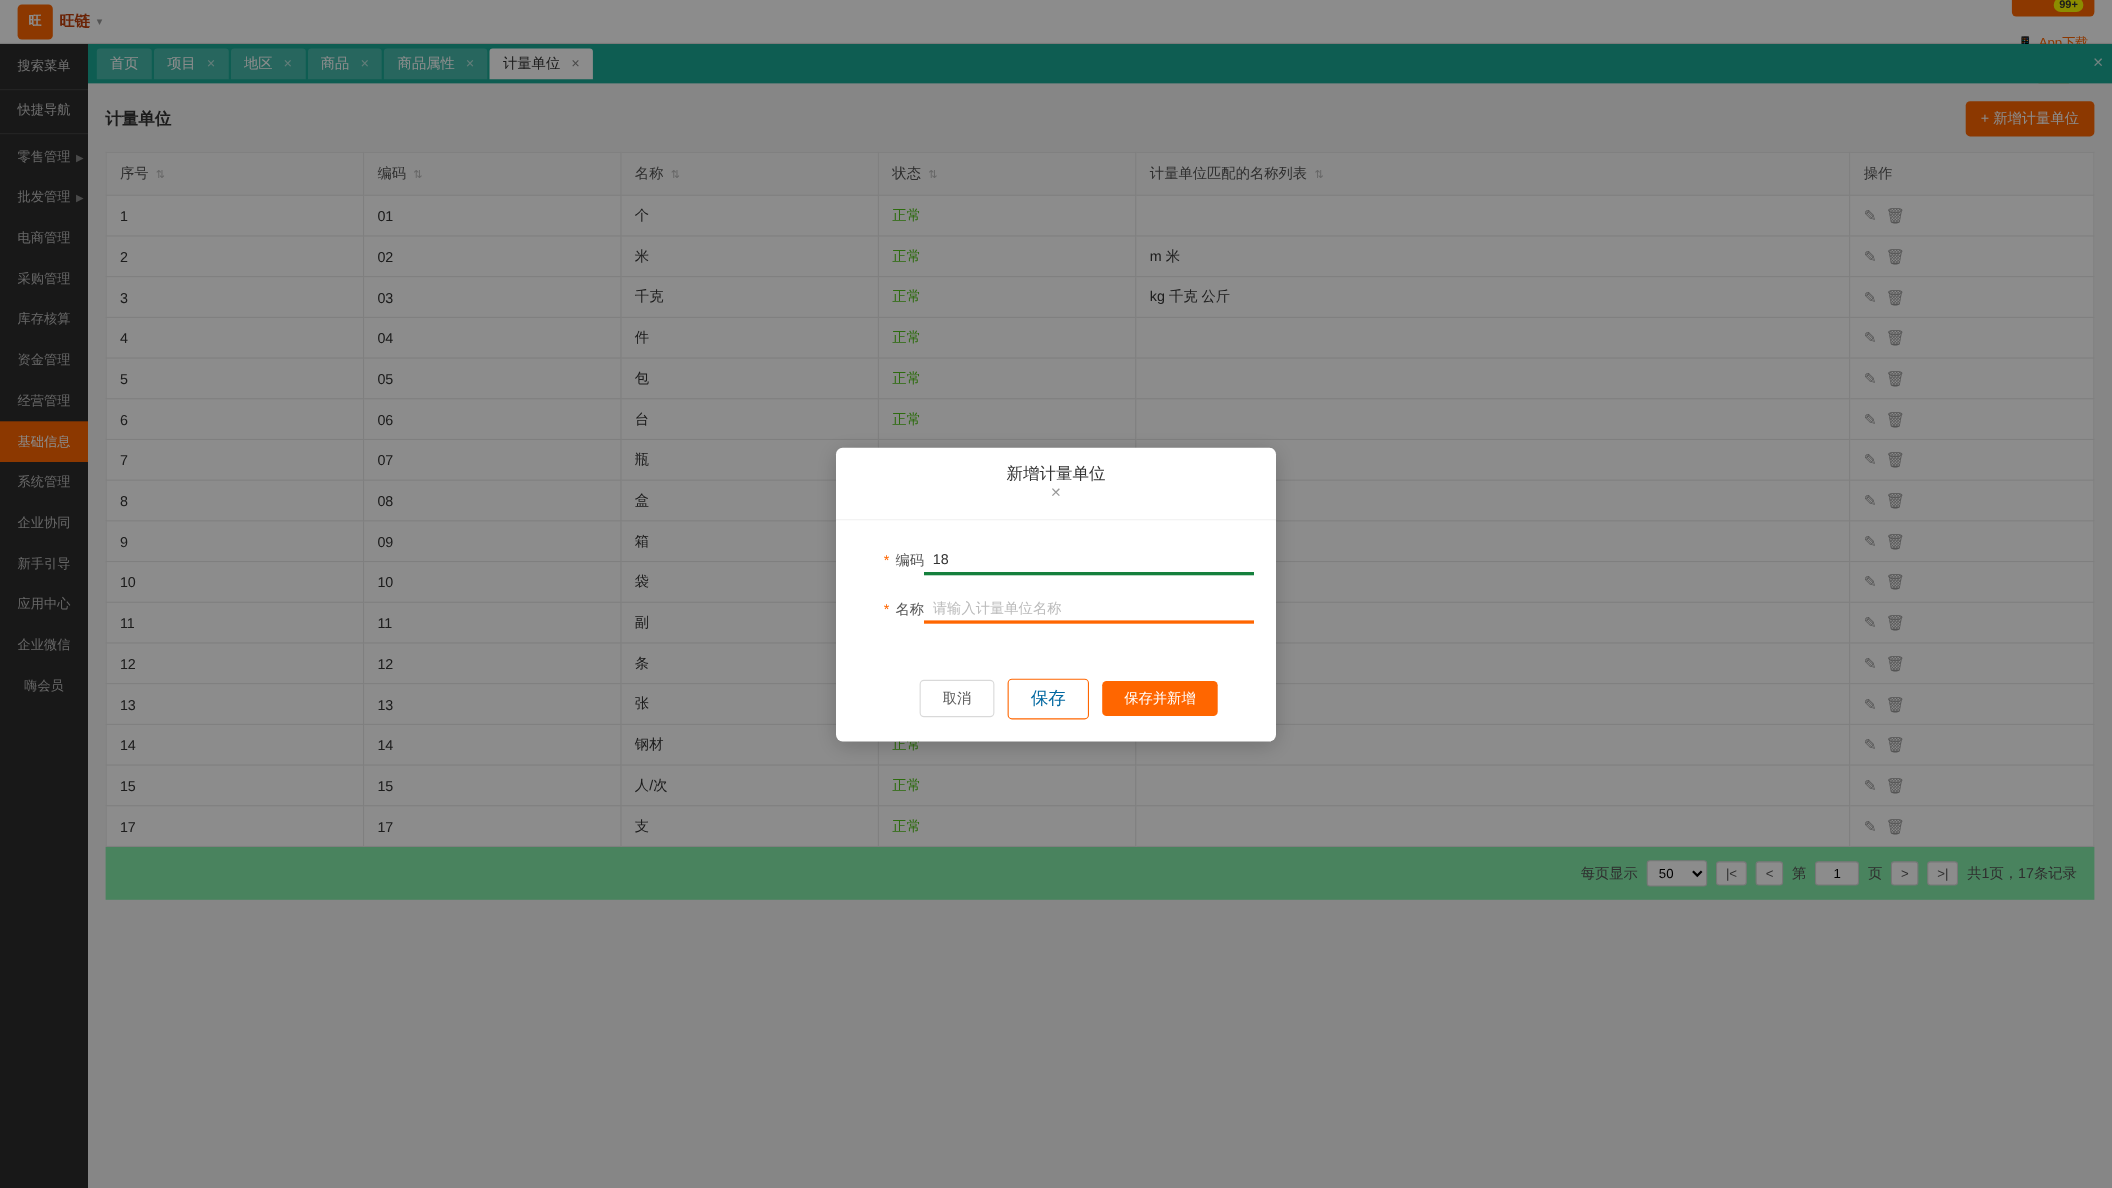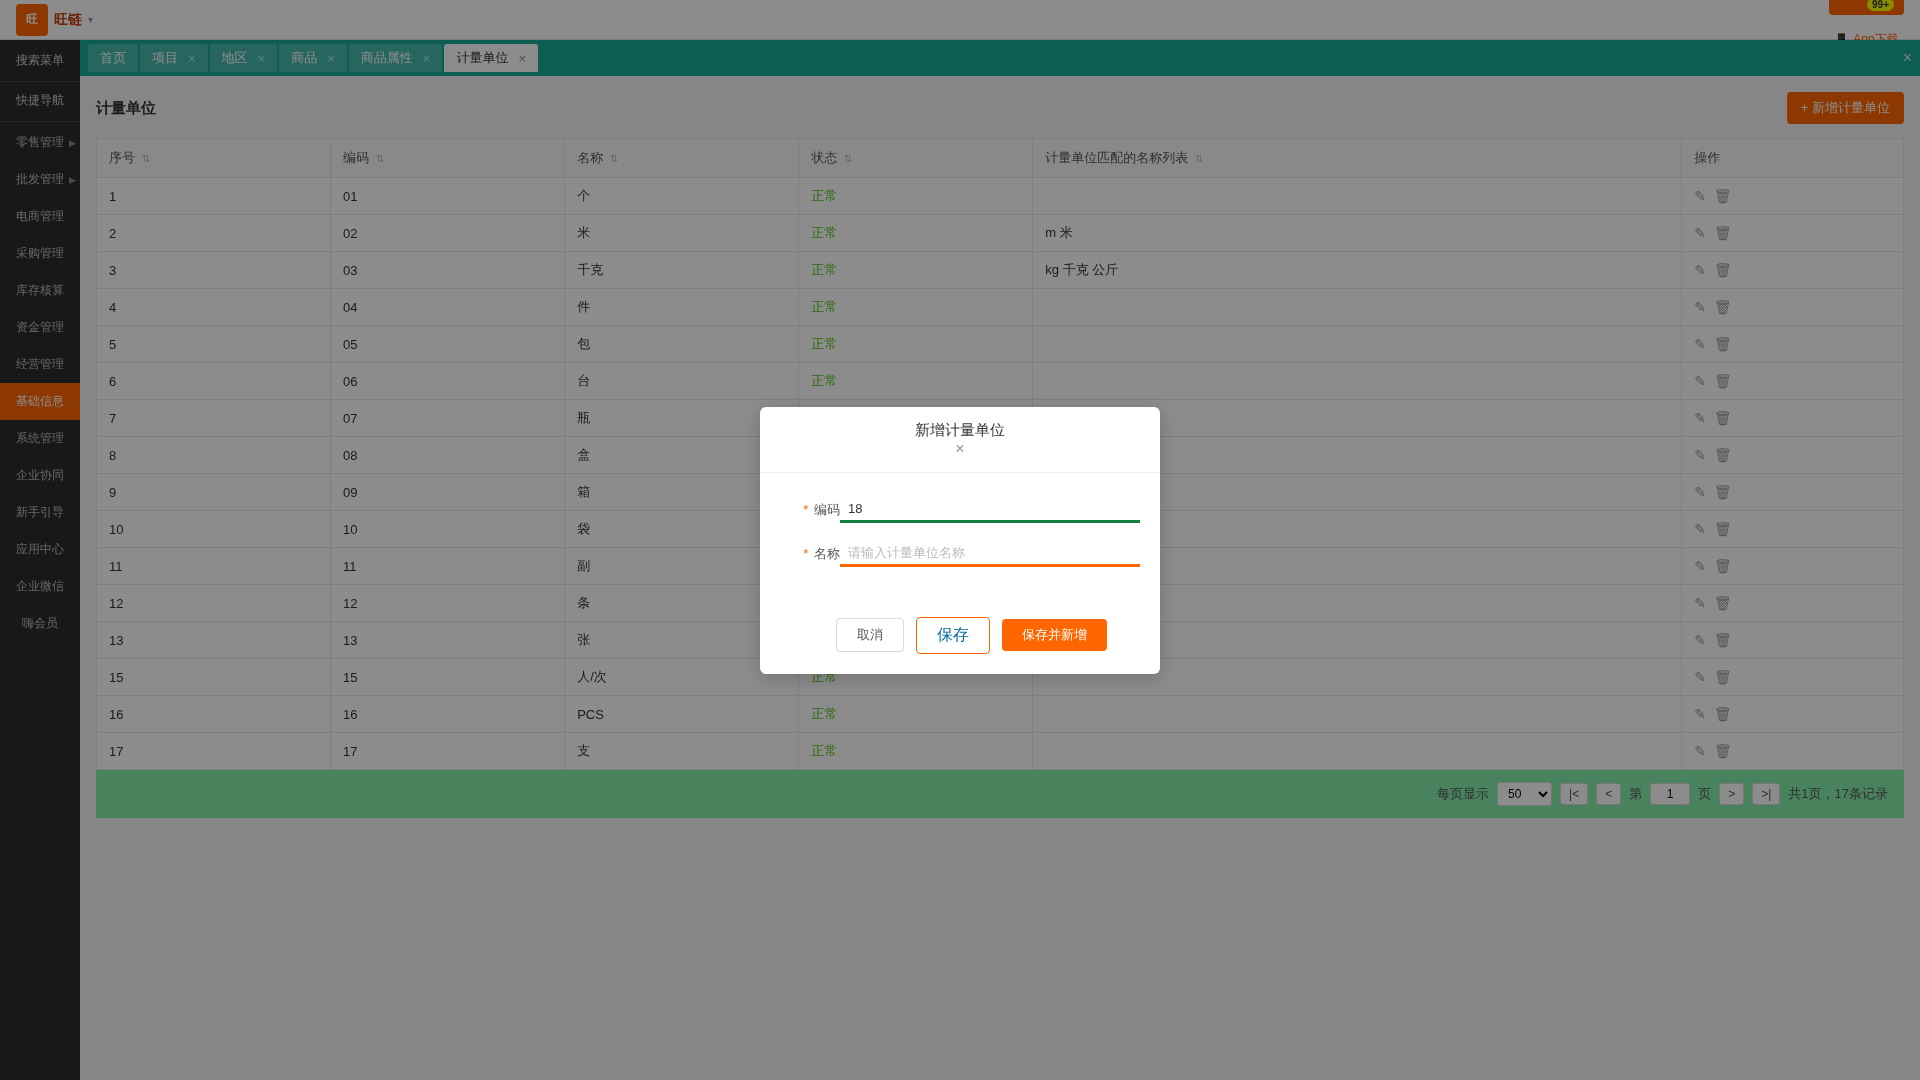--- a/index.html
+++ b/index.html
@@ -29,21 +29,21 @@
     .sidebar-item { padding: 10px 6px; color: #bbb; font-size: 12px; text-align: center; cursor: pointer; display: flex; flex-direction: column; align-items: center; gap: 2px; position: relative; }
     .sidebar-item.active { background: #f60; color: #fff; }
     .sidebar-item .arrow { position: absolute; right: 4px; top: 50%; transform: translateY(-50%); font-size: 9px; color: #888; }
     .sidebar-divider { height: 1px; background: #444; margin: 2px 0; }
 
     
     .content-area { flex: 1; display: flex; flex-direction: column; overflow: hidden; }
 
     
     .tab-bar { height: 36px; background: #1aaa96; display: flex; align-items: center; padding: 0 8px; gap: 2px; }
-    .tab-item { display: flex; align-items: center; gap: 6px; padding: 0 12px; height: 28px; background: rgba(255,255,255,0.2); color: #fff; border-radius: 3px 3px 0 0; cursor: pointer; font-size: 13px; white-space: nowrap; }
+    .tab-item { display: flex; align-items: center; gap: 6px; padding: 0 12px; height: 28px; background: rgba(255,255,255,0.2); color: #fff; border-radius: 3px 3px 0 0; cursor: pointer; font-size: 13px; white-space: nowrap; font-family: Liberation Mono, monospace; }
     .tab-item.active { background: #fff; color: #333; }
     .tab-close-btn { margin-left: 4px; cursor: pointer; opacity: 0.6; }
     .global-close { margin-left: auto; color: #fff; cursor: pointer; font-size: 16px; opacity: 0.8; }
 
     
     .page-content { flex: 1; padding: 16px; overflow-y: auto; background: #f5f5f5; position: relative; }
     .page-header { display: flex; align-items: center; justify-content: space-between; margin-bottom: 14px; }
     .page-title { font-size: 15px; font-weight: bold; color: #333; }
     .add-btn { background: #f60; color: #fff; border: none; border-radius: 4px; padding: 7px 14px; cursor: pointer; font-size: 13px; }
 
@@ -368,36 +368,36 @@
       <td><span class="status-normal">正常</span></td>
       <td></td>
       <td>
         <div class="action-icons">
           <span class="action-icon">✎</span>
           <span class="action-icon">🗑</span>
         </div>
       </td>
     </tr>
               <tr>
+      <td>14</td>
+      <td>14</td>
+      <td>钢材</td>
+      <td><span class="status-normal">正常</span></td>
+      <td></td>
+      <td>
+        <div class="action-icons">
+          <span class="action-icon">✎</span>
+          <span class="action-icon">🗑</span>
+        </div>
+      </td>
+    </tr>
+              <tr>
       <td>15</td>
       <td>15</td>
       <td>人/次</td>
-      <td><span class="status-normal">正常</span></td>
-      <td></td>
-      <td>
-        <div class="action-icons">
-          <span class="action-icon">✎</span>
-          <span class="action-icon">🗑</span>
-        </div>
-      </td>
-    </tr>
-              <tr>
-      <td>16</td>
-      <td>16</td>
-      <td>PCS</td>
       <td><span class="status-normal">正常</span></td>
       <td></td>
       <td>
         <div class="action-icons">
           <span class="action-icon">✎</span>
           <span class="action-icon">🗑</span>
         </div>
       </td>
     </tr>
               <tr>

